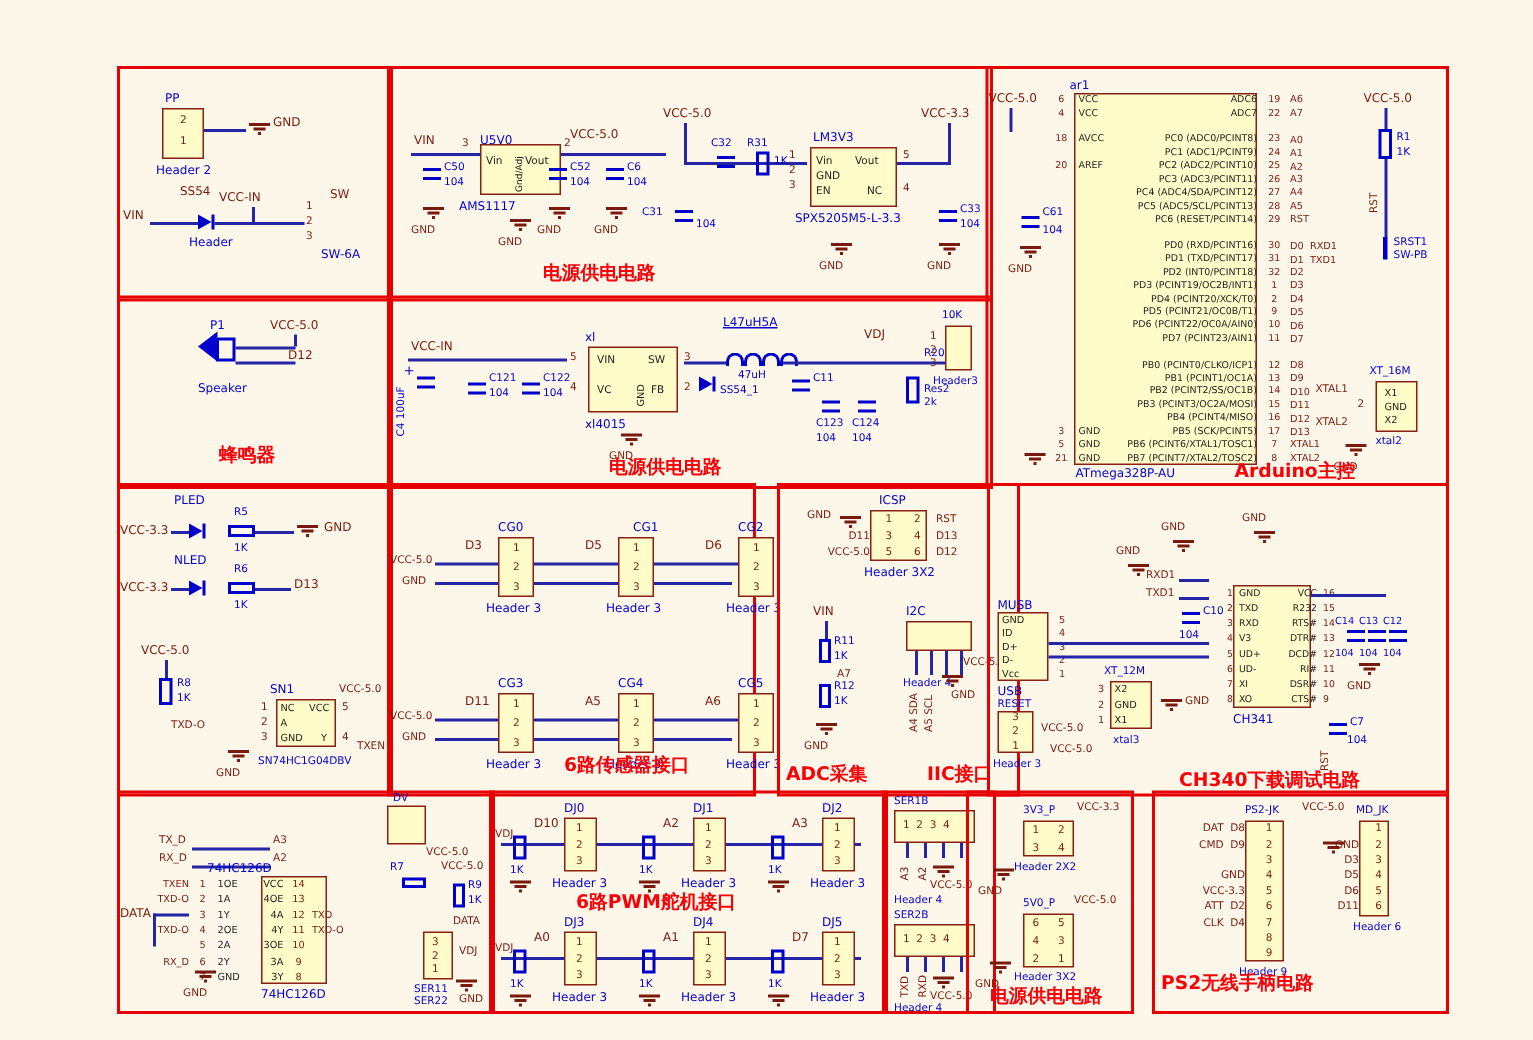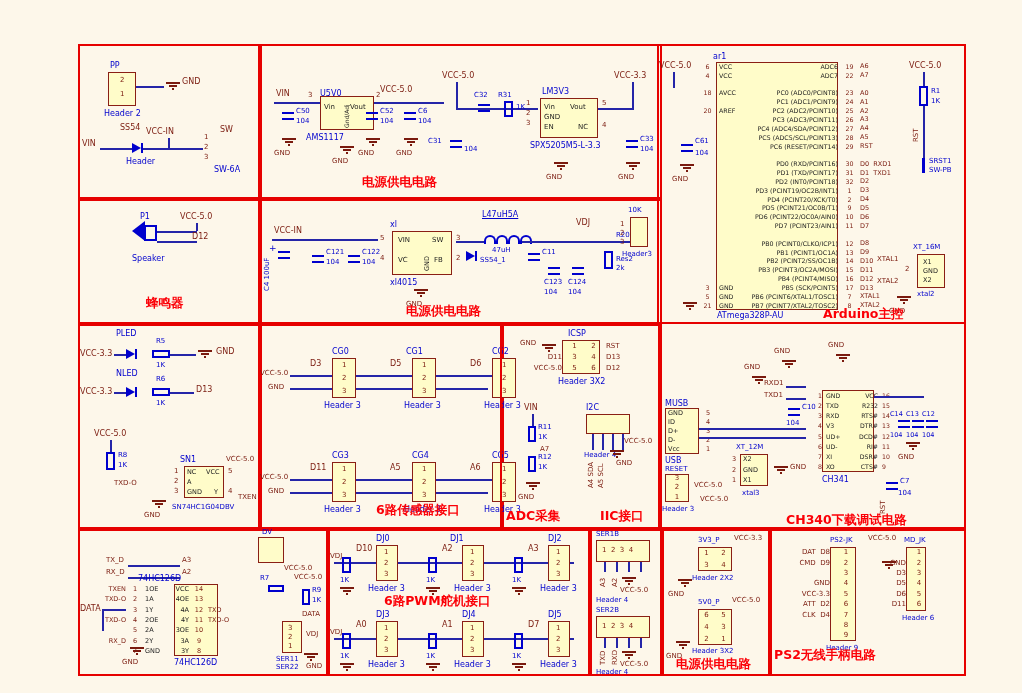--- a/index.html
+++ b/index.html
@@ -591,21 +591,21 @@
         <span class="t bu" style="left:22px;top:0">CG0</span>
         <span class="t rd" style="left:0;top:12px">D3</span>
         <div class="cb" style="left:22px;top:10px;width:24px;height:40px"></div>
         <span class="t rd s7" style="left:32px;top:14px">1</span>
         <span class="t rd s7" style="left:32px;top:27px">2</span>
         <span class="t rd s7" style="left:32px;top:40px">3</span>
         <span class="t bu" style="left:14px;top:54px">Header 3</span>
       </div>
 
       <div class="scell">
-        <span class="t bu" style="left:16px;top:0">CG1</span>
+        <span class="t bu" style="left:32px;top:0">CG1</span>
         <span class="t rd" style="left:0;top:12px">D5</span>
         <div class="cb" style="left:22px;top:10px;width:24px;height:40px"></div>
         <span class="t rd s7" style="left:32px;top:14px">1</span>
         <span class="t rd s7" style="left:32px;top:27px">2</span>
         <span class="t rd s7" style="left:32px;top:40px">3</span>
         <span class="t bu" style="left:14px;top:54px">Header 3</span>
       </div>
 
       <div class="scell">
         <span class="t bu" style="left:22px;top:0">CG2</span>
@@ -649,21 +649,21 @@
         <div class="cb" style="left:22px;top:10px;width:24px;height:40px"></div>
         <span class="t rd s7" style="left:32px;top:14px">1</span>
         <span class="t rd s7" style="left:32px;top:27px">2</span>
         <span class="t rd s7" style="left:32px;top:40px">3</span>
         <span class="t bu" style="left:14px;top:54px">Header 3</span>
       </div>
     </div>
   <span class="cap" style="left:116px;top:180px">6路传感器接口</span>
 </div>
 
-<div class="blk" style="left:500px;top:322px;width:158px;height:205px">
+<div class="blk" style="left:518px;top:322px;width:158px;height:205px">
   <span class="t bu" style="left:66px;top:6px">ICSP</span>
   <div class="cb" style="left:60px;top:16px;width:38px;height:34px"></div>
   <div class="mrows" style="left:16px;top:16px">
 
       <div class="irow">
         <span class="iln"></span>
         <span class="ia">1</span>
         <span class="ib">2</span>
         <span class="irn">RST</span>
       </div>
@@ -1002,21 +1002,21 @@
         <div class="res" style="left:2px;top:22px;width:9px;height:16px"></div>
         <span class="t bu s7" style="left:0px;top:42px">1K</span>
         <div class="cb" style="left:36px;top:10px;width:22px;height:36px"></div>
         <span class="t rd s7" style="left:44px;top:14px">1</span>
         <span class="t rd s7" style="left:44px;top:25px">2</span>
         <span class="t rd s7" style="left:44px;top:36px">3</span>
         <span class="t bu" style="left:28px;top:50px">Header 3</span>
       </div>
 
       <div class="pcell">
-        <span class="t bu" style="left:24px;top:0">DJ1</span>
+        <span class="t bu" style="left:36px;top:0">DJ1</span>
         <span class="t rd" style="left:16px;top:10px">A2</span>
         <div class="res" style="left:2px;top:22px;width:9px;height:16px"></div>
         <span class="t bu s7" style="left:0px;top:42px">1K</span>
         <div class="cb" style="left:36px;top:10px;width:22px;height:36px"></div>
         <span class="t rd s7" style="left:44px;top:14px">1</span>
         <span class="t rd s7" style="left:44px;top:25px">2</span>
         <span class="t rd s7" style="left:44px;top:36px">3</span>
         <span class="t bu" style="left:28px;top:50px">Header 3</span>
       </div>
 
@@ -1117,21 +1117,21 @@
   <div class="wv" style="left:50px;top:109px;height:10px"></div>
   <span class="t rd vt s7" style="left:10px;top:136px">TXD</span>
   <span class="t rd vt s7" style="left:22px;top:136px">RXD</span>
   <div class="gnd" style="left:32px;top:122px">
         <i></i>
       </div>
   <span class="t rd s7" style="left:30px;top:132px">VCC-5.0</span>
   <span class="t bu s7" style="left:6px;top:140px">Header 4</span>
 </div>
 
-<div class="blk" style="left:660px;top:527px;width:108px;height:145px">
+<div class="blk" style="left:644px;top:527px;width:108px;height:145px">
   <span class="t bu s7" style="left:36px;top:8px">3V3_P</span>
   <div class="cb" style="left:36px;top:18px;width:34px;height:24px"></div>
   <div class="mrows" style="left:36px;top:18px">
 
       <div class="erow">
         <span class="ea">1</span>
         <span class="eb">2</span>
       </div>
 
       <div class="erow">

